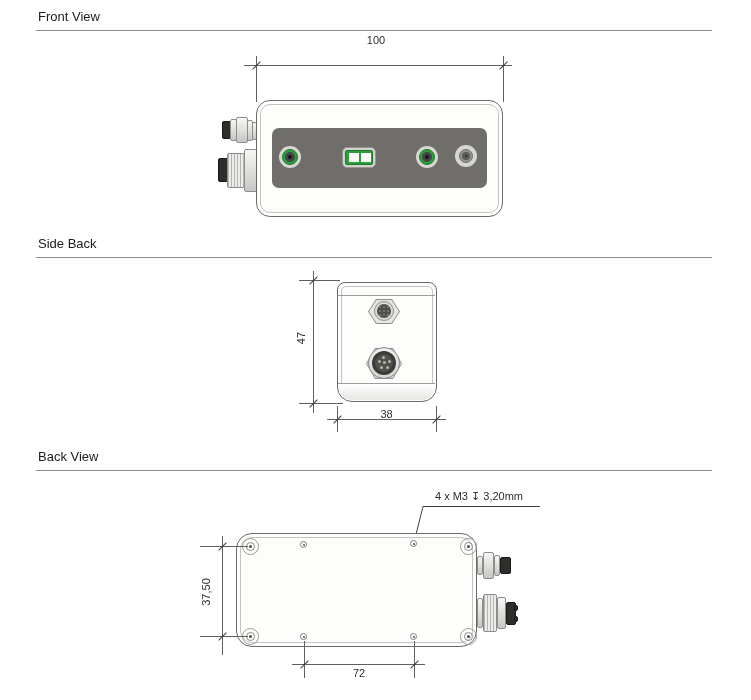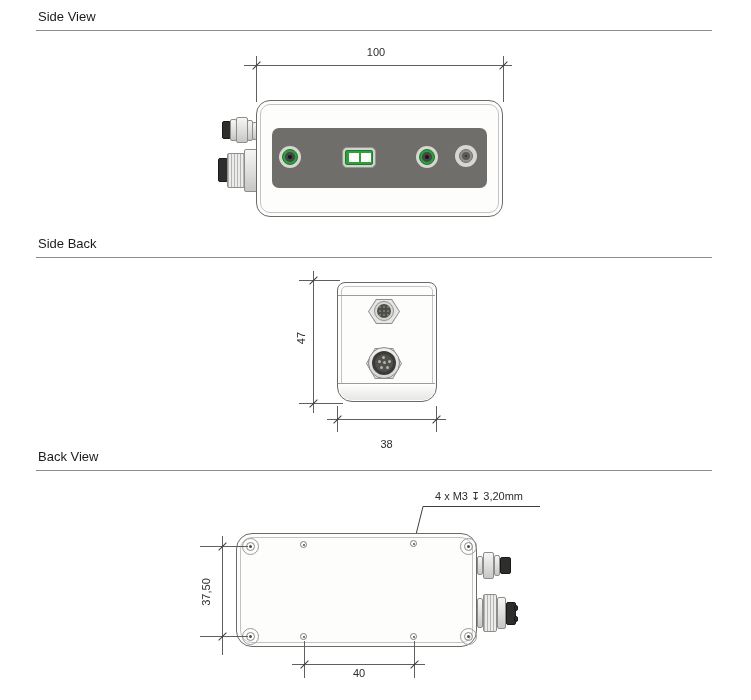--- a/index.html
+++ b/index.html
@@ -28,32 +28,32 @@
   .pin { position:absolute; width:3px; height:3px; border-radius:50%; background:#b3b3aa; }
   .speckle { background-color:#4f4f4a;
              background-image:radial-gradient(#75756e 1px, transparent 1.4px);
              background-size:4px 4px; background-position:1px 1px; }
 </style>
 </head>
 <body>
 
 <div class="canvas">
 
-  <div class="heading" style="top:9px">Side View</div>
+  <div class="heading" style="top:9px">Front View</div>
   <div class="rule" style="top:30px"></div>
 
   <div>
 
     <div>
       <div class="vline" style="left:256px;top:56px;height:46px"></div>
       <div class="vline" style="left:503px;top:56px;height:46px"></div>
       <div class="hline" style="left:244px;top:65px;width:268px"></div>
       <div class="tick" style="left:251px;top:65px"></div>
       <div class="tick" style="left:498px;top:65px"></div>
-      <div class="dimlabel" style="left:356px;top:46px;width:40px">100</div>
+      <div class="dimlabel" style="left:356px;top:34px;width:40px">100</div>
     </div>
 
     <div>
       <div class="cap" style="left:222px;top:121px;width:9px;height:18px"></div>
       <div class="metal" style="left:230px;top:119px;width:7px;height:22px"></div>
       <div class="metal" style="left:236px;top:117px;width:12px;height:26px"></div>
       <div class="metal" style="left:247px;top:120px;width:6px;height:21px"></div>
       <div class="metal" style="left:252px;top:122px;width:6px;height:18px"></div>
     </div>
     <div>
@@ -135,21 +135,21 @@
       <div class="pin" style="left:378px;top:360px"></div>
       <div class="pin" style="left:383px;top:361px"></div>
     </div>
 
     <div>
       <div class="vline" style="left:337px;top:406px;height:26px"></div>
       <div class="vline" style="left:436px;top:406px;height:26px"></div>
       <div class="hline" style="left:327px;top:419px;width:119px"></div>
       <div class="tick" style="left:332px;top:419px"></div>
       <div class="tick" style="left:431px;top:419px"></div>
-      <div class="dimlabel" style="left:370px;top:438px;width:33px">38</div>
+      <div class="dimlabel" style="left:370px;top:408px;width:33px">38</div>
     </div>
   </div>
 
   <div class="heading" style="top:449px">Back View</div>
   <div class="rule" style="top:470px"></div>
 
   <div>
 
     <div>
       <div class="dimlabel" style="left:419px;top:490px;width:120px">4 x M3 ↧ 3,20mm</div>
@@ -221,17 +221,17 @@
       <div class="tick" style="left:217px;top:636px"></div>
       <div class="dimlabel rot270" style="left:186px;top:586px;width:40px">37,50</div>
     </div>
 
     <div>
       <div class="vline" style="left:304px;top:641px;height:37px"></div>
       <div class="vline" style="left:414px;top:641px;height:37px"></div>
       <div class="hline" style="left:292px;top:664px;width:133px"></div>
       <div class="tick" style="left:299px;top:664px"></div>
       <div class="tick" style="left:409px;top:664px"></div>
-      <div class="dimlabel" style="left:339px;top:667px;width:40px">40</div>
+      <div class="dimlabel" style="left:339px;top:667px;width:40px">72</div>
     </div>
   </div>
 
 </div>
 
 </body></html>

